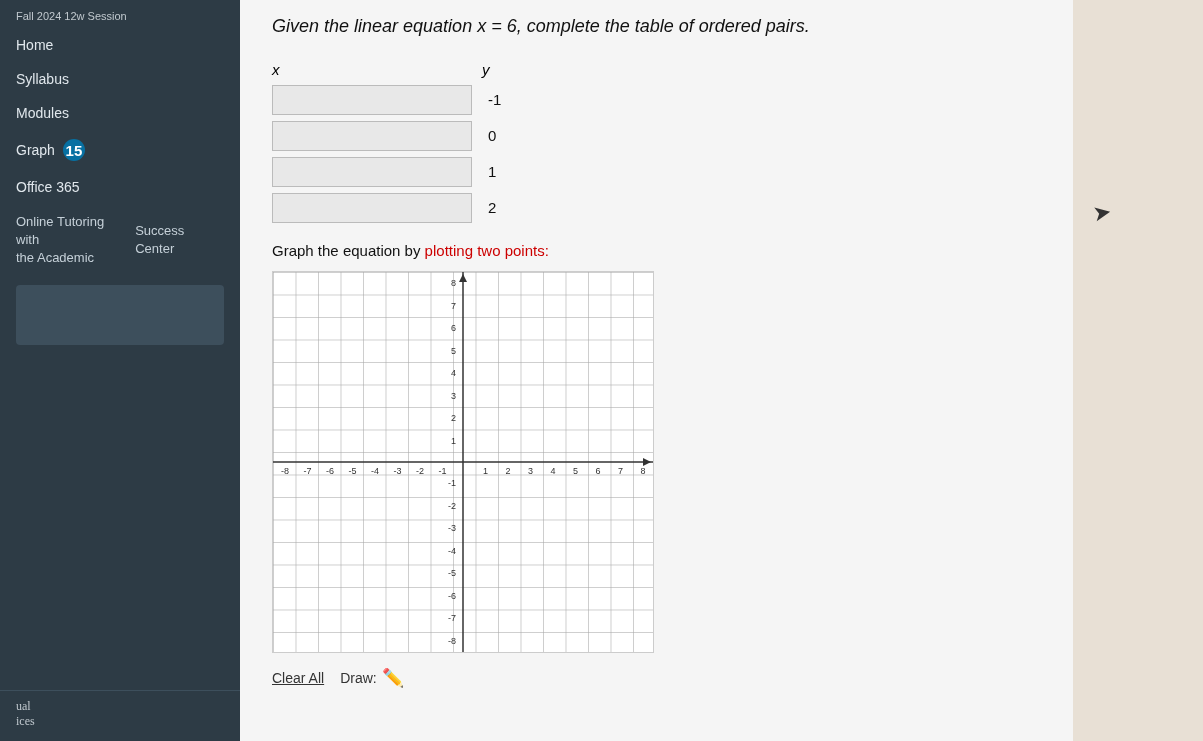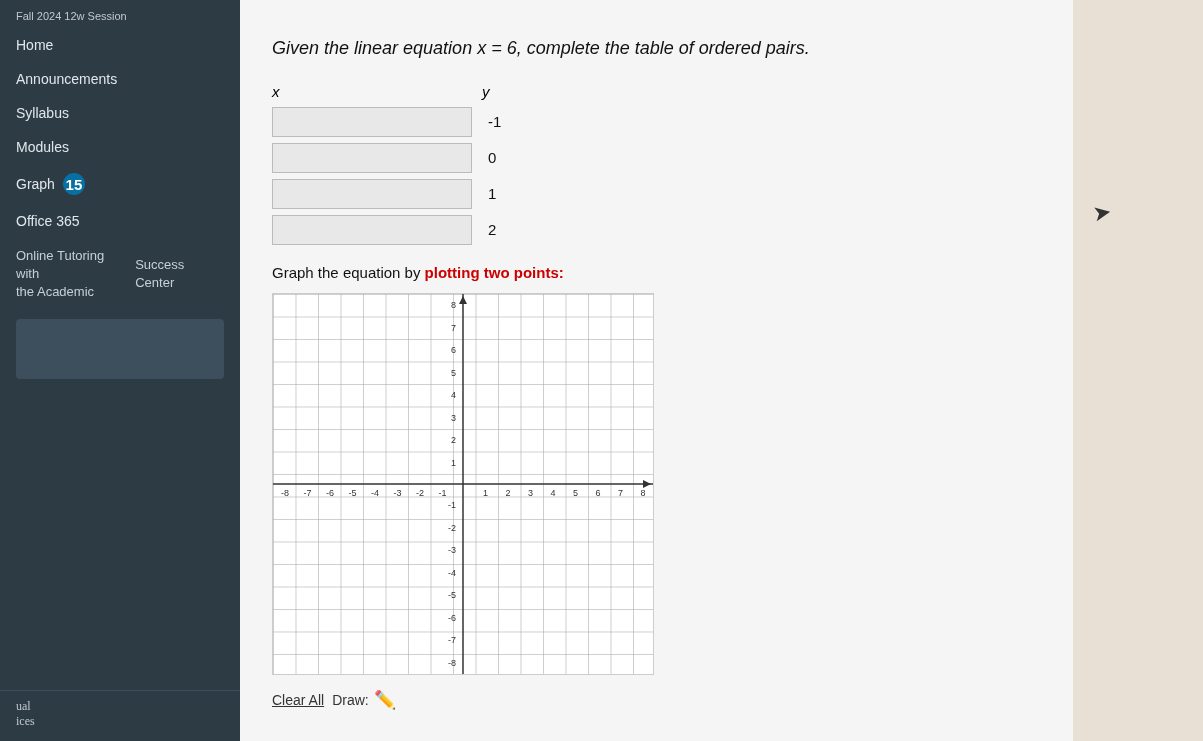--- a/index.html
+++ b/index.html
@@ -77,21 +77,21 @@
       display: flex;
       align-items: center;
       justify-content: center;
       color: #8a9baa;
       font-size: 11px;
     }
 
     
     #main {
       flex: 1;
-      padding: 36px 32px 18px 32px;
+      padding: 14px 32px 18px 32px;
       background: #f5f5f5;
       overflow-y: auto;
       height: 741px;
     }
 
     .page-title {
       font-size: 18px;
       font-style: italic;
       font-weight: normal;
       color: #111;
@@ -138,40 +138,40 @@
     }
 
     .graph-instruction {
       font-size: 15px;
       color: #111;
       margin-bottom: 12px;
     }
 
     .graph-instruction strong {
       color: #c00;
-      font-weight: bold;
+      font-weight: normal;
     }
 
     
     .graph-container {
       display: inline-block;
       position: relative;
       background: #fff;
       border: 1px solid #ccc;
     }
 
     .graph-svg {
       display: block;
     }
 
     
     .bottom-bar {
       display: flex;
       align-items: center;
-      gap: 8px;
+      gap: 16px;
       margin-top: 10px;
     }
 
     .clear-btn {
       background: none;
       border: none;
       font-size: 14px;
       cursor: pointer;
       color: #333;
       text-decoration: underline;
@@ -210,23 +210,20 @@
     }
   </style>
 </head>
 <body>
 
 <div id="sidebar">
   <div class="session-label">Fall 2024 12w Session</div>
 
   <div class="nav-item">
     <span>Home</span>
-  </div>
-  <div class="nav-item">
-    <span>Announcements</span>
   </div>
   <div class="nav-item">
     <span>Syllabus</span>
   </div>
   <div class="nav-item">
     <span>Modules</span>
   </div>
   <div class="nav-item">
     <span>Graph</span>
     <span class="badge">15</span>

